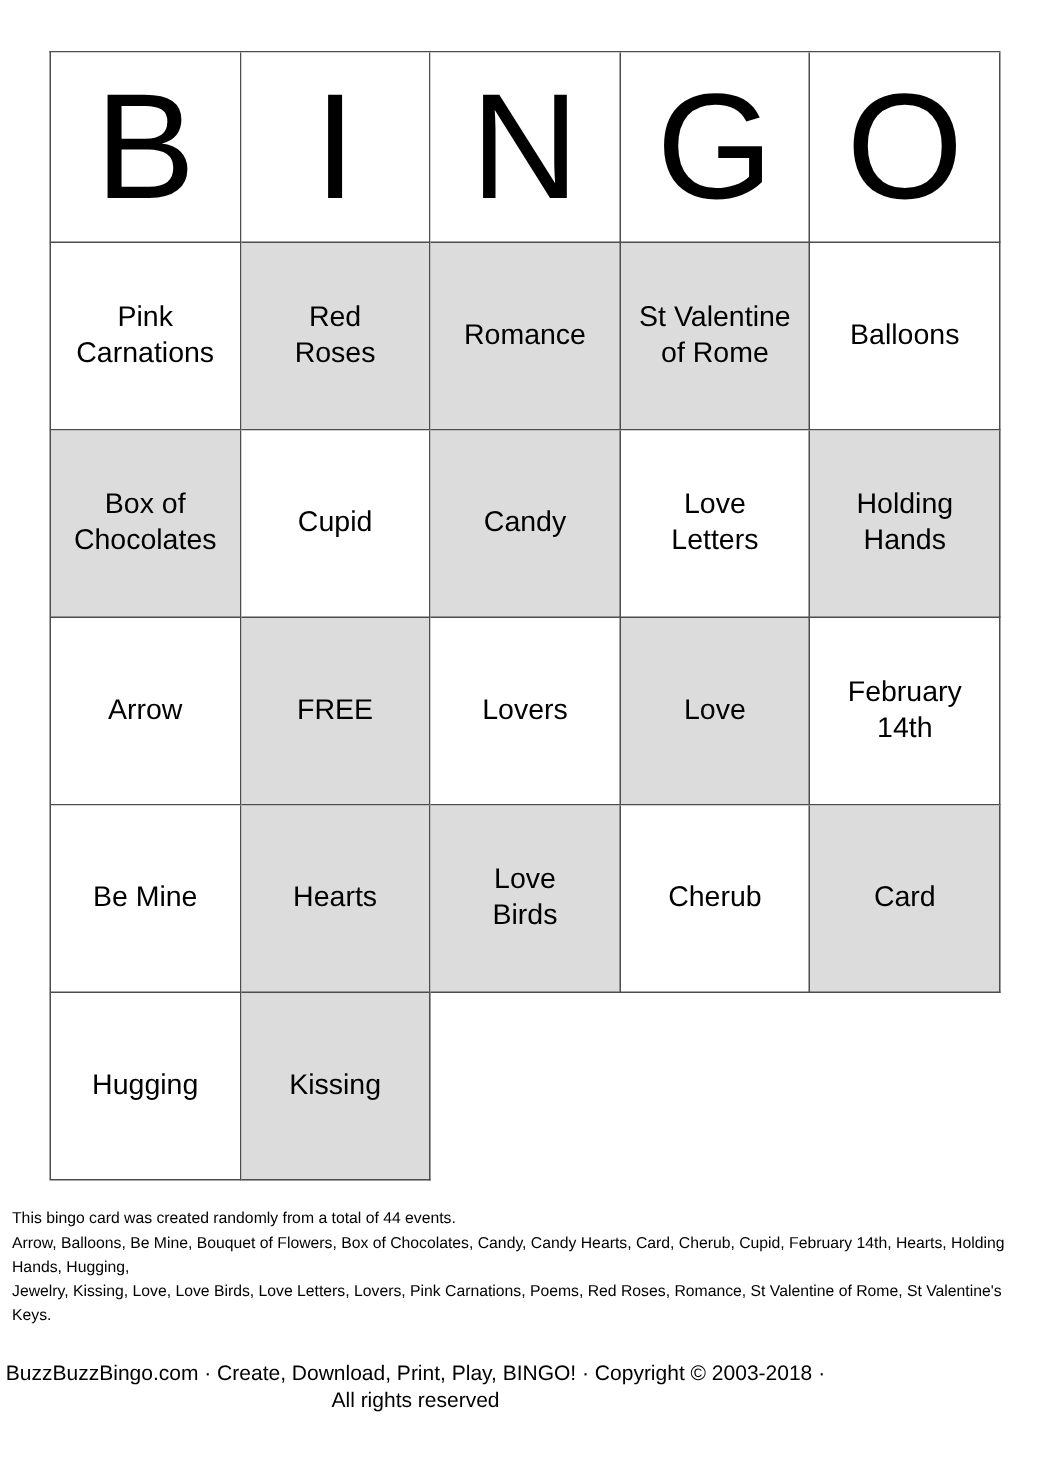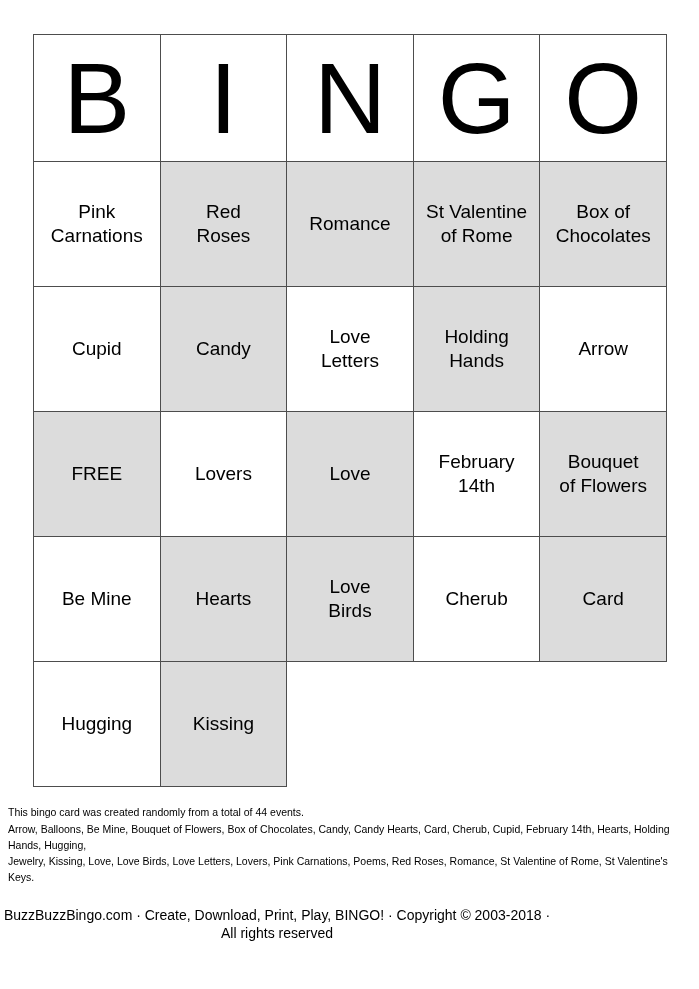--- a/index.html
+++ b/index.html
@@ -83,38 +83,37 @@
   <div class="hcell">O</div>
 
   <div class="cell">Pink
 Carnations</div>
   <div class="cell shaded">Red
 Roses</div>
   <div class="cell shaded">Romance</div>
   <div class="cell shaded">St Valentine
 of Rome</div>
 
+  <div class="cell">Balloons</div>
   <div class="cell shaded">Box of
 Chocolates</div>
   <div class="cell">Cupid</div>
   <div class="cell shaded">Candy</div>
   <div class="cell">Love
 Letters</div>
 
   <div class="cell shaded">Holding
 Hands</div>
   <div class="cell">Arrow</div>
   <div class="cell shaded">FREE</div>
   <div class="cell">Lovers</div>
   <div class="cell shaded">Love</div>
 
   <div class="cell">February
 14th</div>
-  <div class="cell shaded">Bouquet
-of Flowers</div>
   <div class="cell">Be Mine</div>
   <div class="cell shaded">Hearts</div>
 
   <div class="cell shaded">Love
 Birds</div>
   <div class="cell">Cherub</div>
   <div class="cell shaded">Card</div>
   <div class="cell">Hugging</div>
   <div class="cell shaded">Kissing</div>
 </div>

